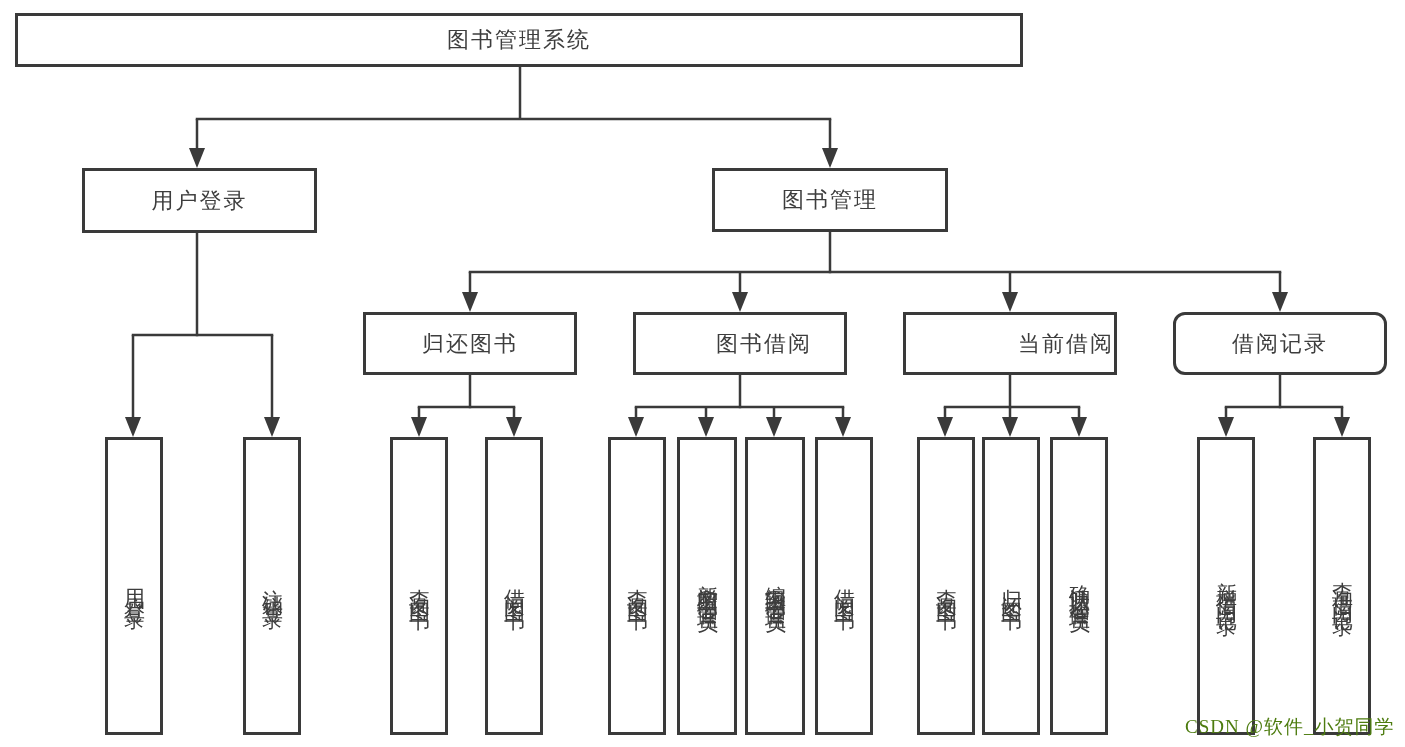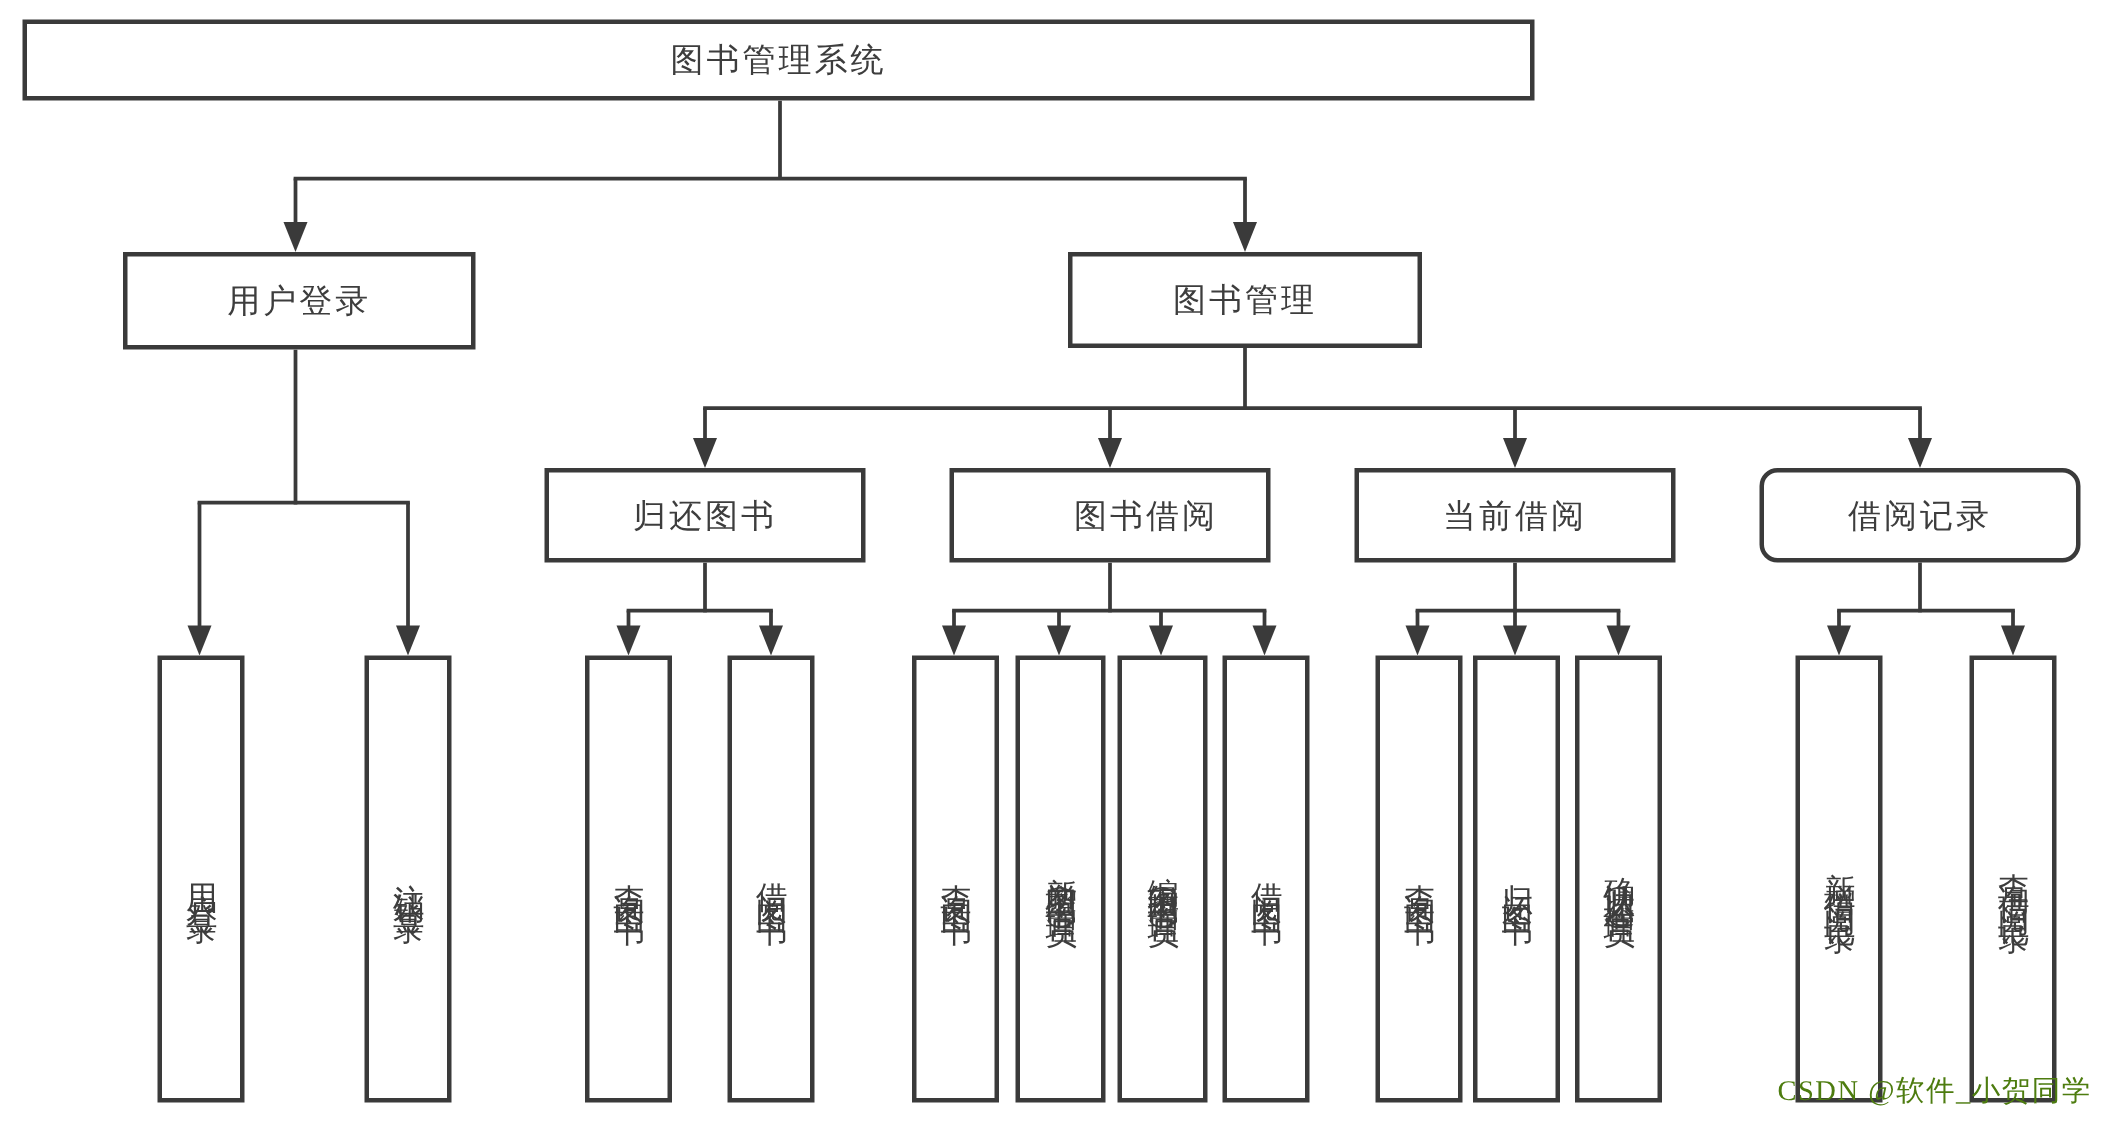--- a/index.html
+++ b/index.html
@@ -28,21 +28,21 @@
     font-size: 22px;
     letter-spacing: 2px;
     white-space: nowrap;
   }
   .node.root   { left: 15px;  top: 13px;  width: 1008px; height: 54px; }
   .node.lvl2-a { left: 82px;  top: 168px; width: 235px;  height: 65px; }
   .node.lvl2-b { left: 712px; top: 168px; width: 236px;  height: 64px; }
   .node.lvl3   { top: 312px; height: 63px; width: 214px; }
   .node.l3-1 { left: 363px; }
   .node.l3-2 { left: 633px; padding-left: 48px; }
-  .node.l3-3 { left: 903px; }
+  .node.l3-3 { left: 903px; justify-content: flex-end; }
   .node.l3-4 { left: 1173px; border-radius: 12px; }
   .node.leaf {
     top: 437px;
     height: 298px;
     width: 58px;
     border-width: 3px;
   }
   .leaf .vlabel {
     writing-mode: vertical-rl;
     text-orientation: mixed;

